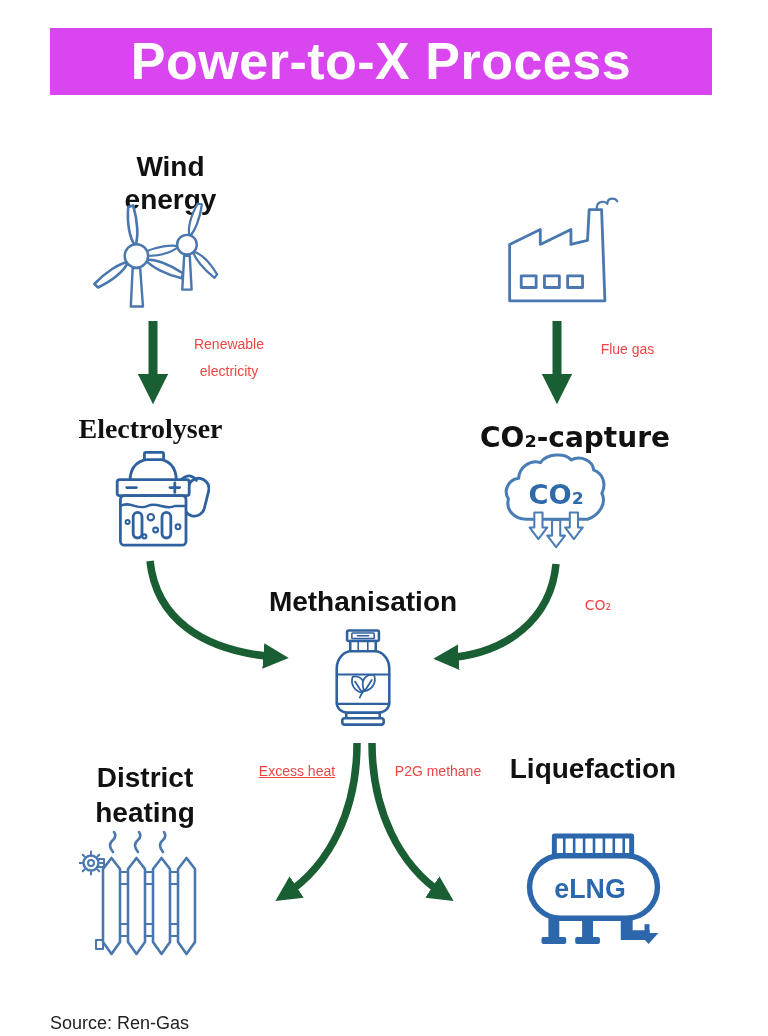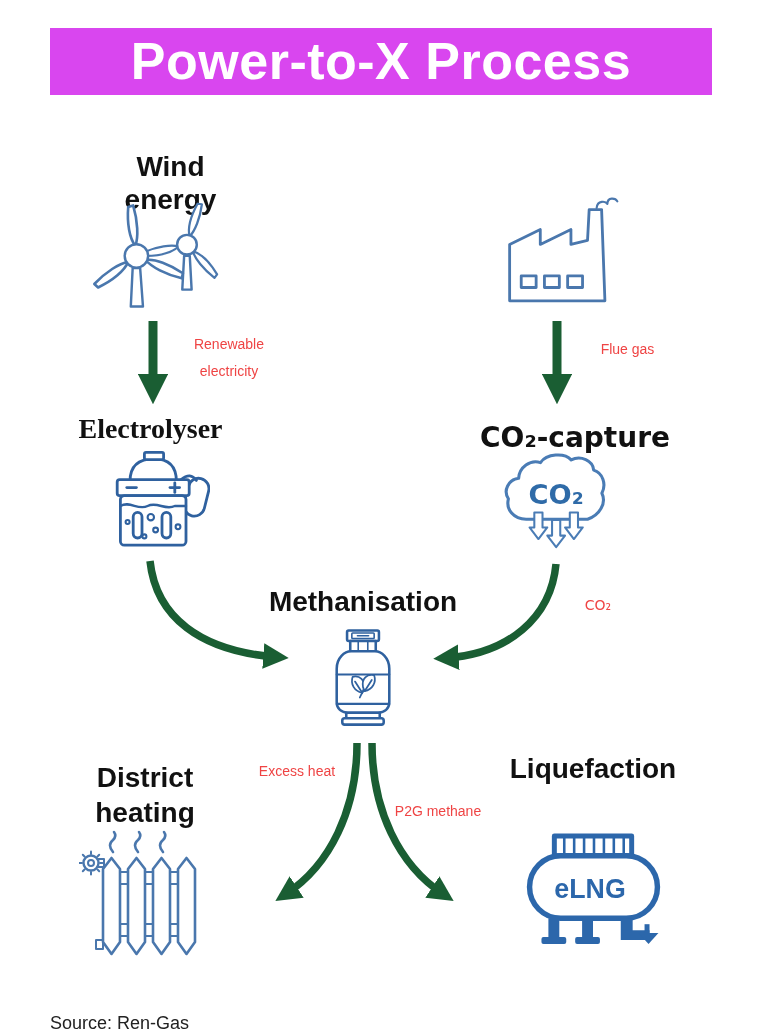--- a/index.html
+++ b/index.html
@@ -26,22 +26,22 @@
   <div class="abs heading" style="left:88px;top:150px;width:165px;text-align:center;">Wind energy</div>
   <div class="abs heading" style="left:48px;top:412px;width:205px;font-family:Liberation Serif, serif;">Electrolyser</div>
   <div class="abs heading subfont" style="left:460px;top:412px;width:230px;margin-top:9px;">CO₂-capture</div>
   <div class="abs heading" style="left:253px;top:585px;width:220px;">Methanisation</div>
   <div class="abs heading" style="left:70px;top:760px;width:150px;line-height:35px;">District heating</div>
   <div class="abs heading" style="left:498px;top:752px;width:190px;">Liquefaction</div>
 
   <div class="abs flowlabel" style="left:170px;top:331px;width:118px;">Renewable electricity</div>
   <div class="abs flowlabel" style="left:580px;top:336px;width:95px;">Flue gas</div>
   <div class="abs flowlabel subfont" style="left:558px;top:592px;width:80px;">CO₂</div>
-  <div class="abs flowlabel" style="left:252px;top:758px;width:90px;">Excess heat</div>
-  <div class="abs flowlabel" style="left:388px;top:758px;width:100px;margin-top:40px;">P2G methane</div>
+  <div class="abs flowlabel" style="left:252px;top:758px;width:90px;text-decoration:underline;">Excess heat</div>
+  <div class="abs flowlabel" style="left:388px;top:758px;width:100px;">P2G methane</div>
 
   <div class="abs source" style="left:50px;top:997px;margin-top:16px;">Source: Ren-Gas</div>
 
   <svg class="abs" style="left:82px;top:196px;" width="150" height="117" viewBox="0 0 160 125">
     <defs>
       <path id="blade" d="M0,-10 C4,-18 5,-34 2,-50 L-3,-49 C-6,-33 -5,-18 0,-10 Z"></path>
     </defs>
     <g stroke="#4a77ad" stroke-width="2.6" fill="#ffffff" stroke-linejoin="round">
 
       <g transform="translate(112,52)">

